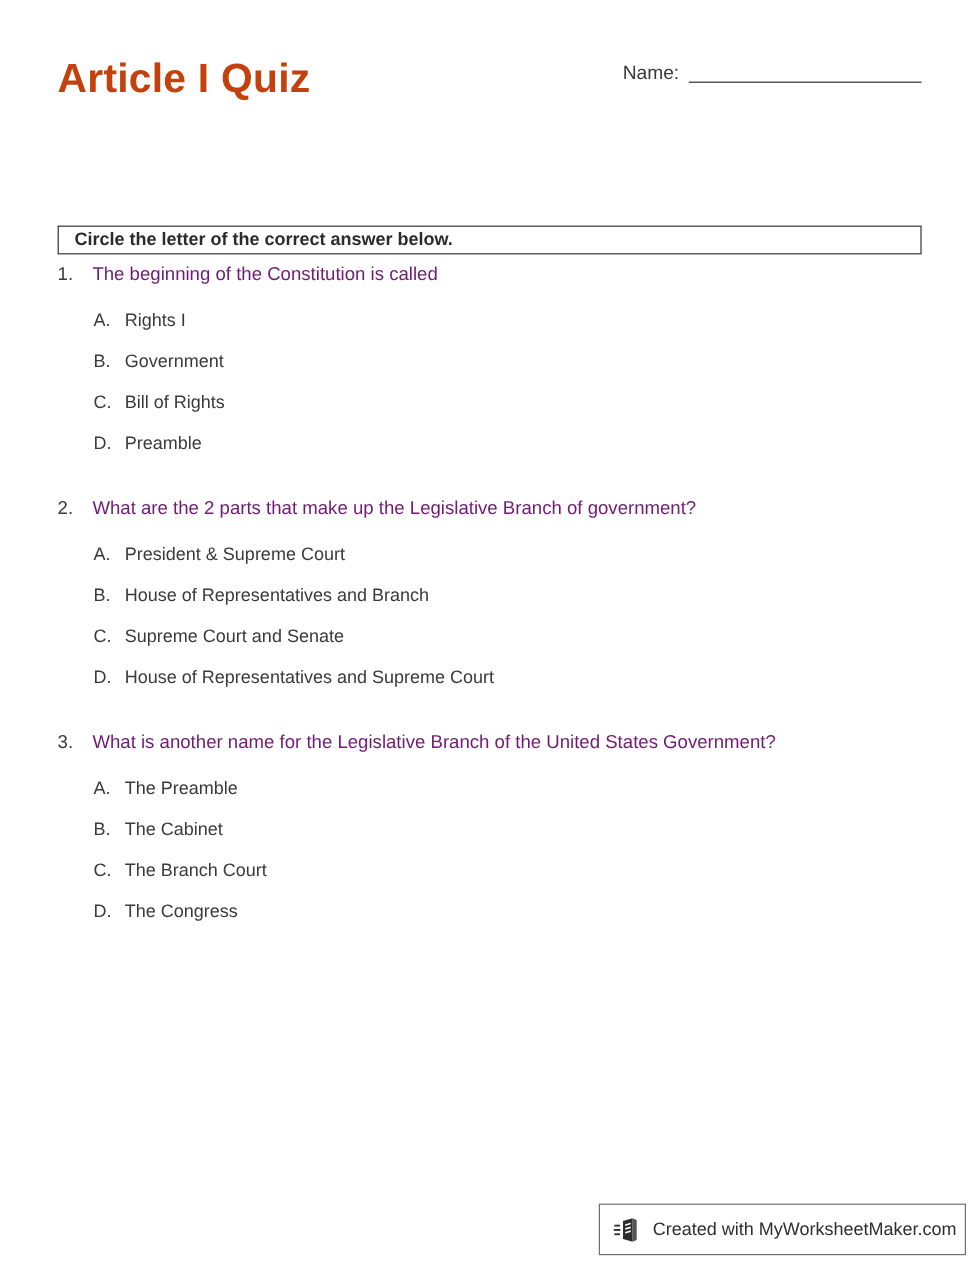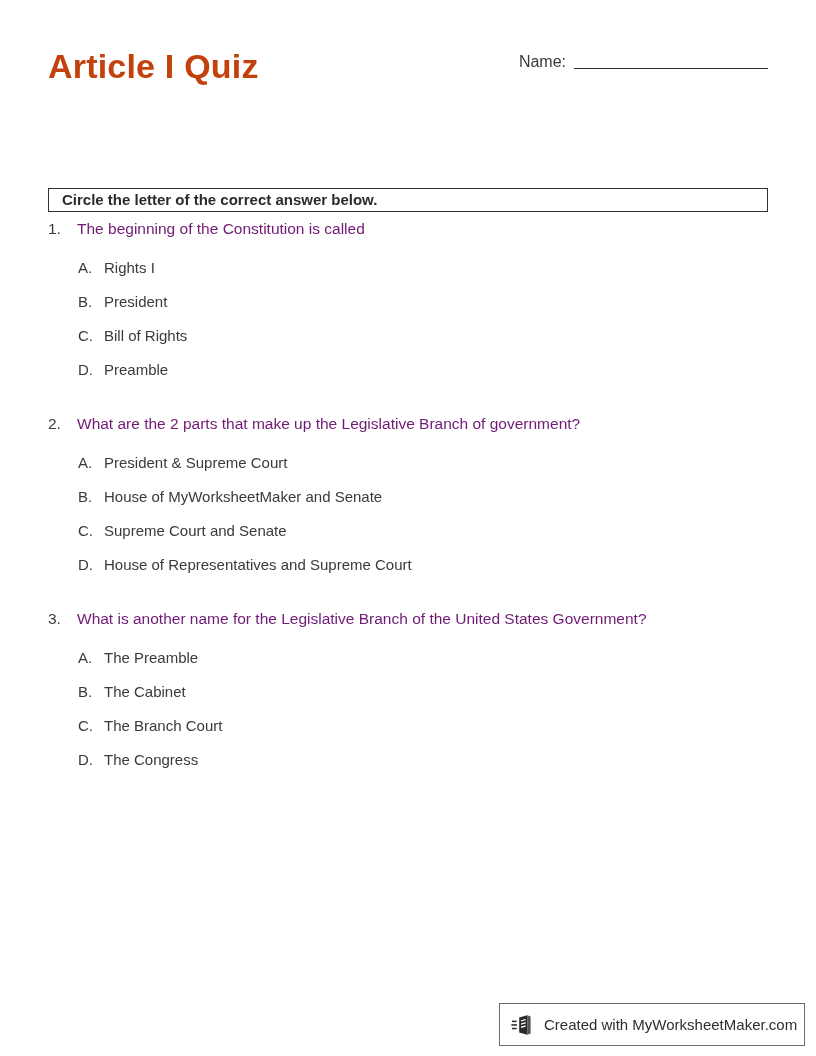--- a/index.html
+++ b/index.html
@@ -196,21 +196,21 @@
         <span class="question-number">1.</span>
         <span class="question-text">The beginning of the Constitution is called</span>
       </div>
       <ul class="options">
         <li class="option-row">
           <span class="option-letter">A.</span>
           <span class="option-text">Rights I</span>
         </li>
         <li class="option-row">
           <span class="option-letter">B.</span>
-          <span class="option-text">President</span>
+          <span class="option-text">Government</span>
         </li>
         <li class="option-row">
           <span class="option-letter">C.</span>
           <span class="option-text">Bill of Rights</span>
         </li>
         <li class="option-row">
           <span class="option-letter">D.</span>
           <span class="option-text">Preamble</span>
         </li>
       </ul>
@@ -221,21 +221,21 @@
         <span class="question-number">2.</span>
         <span class="question-text">What are the 2 parts that make up the Legislative Branch of government?</span>
       </div>
       <ul class="options">
         <li class="option-row">
           <span class="option-letter">A.</span>
           <span class="option-text">President &amp; Supreme Court</span>
         </li>
         <li class="option-row">
           <span class="option-letter">B.</span>
-          <span class="option-text">House of MyWorksheetMaker and Senate</span>
+          <span class="option-text">House of Representatives and Branch</span>
         </li>
         <li class="option-row">
           <span class="option-letter">C.</span>
           <span class="option-text">Supreme Court and Senate</span>
         </li>
         <li class="option-row">
           <span class="option-letter">D.</span>
           <span class="option-text">House of Representatives and Supreme Court</span>
         </li>
       </ul>

